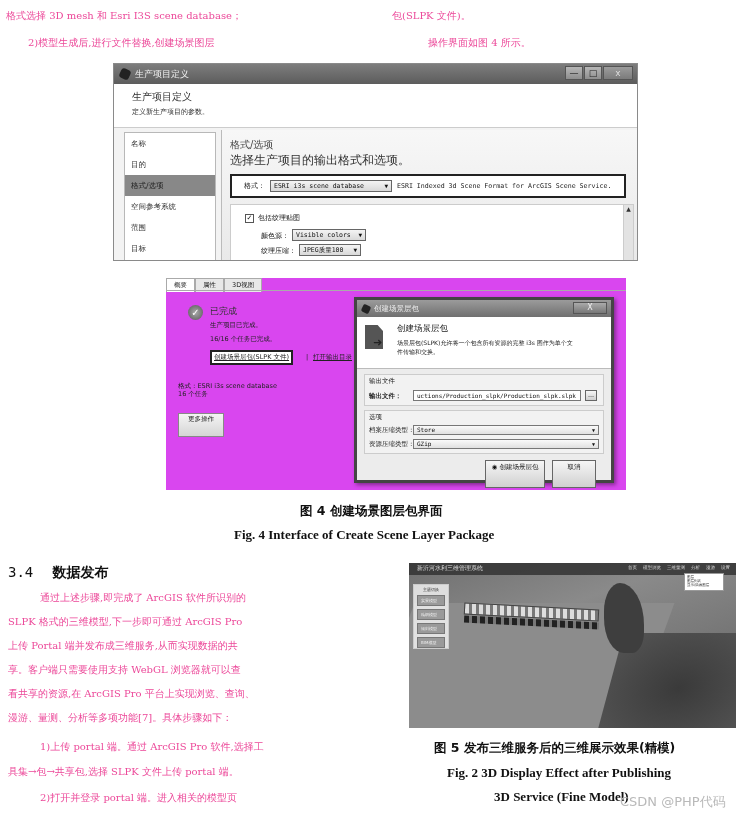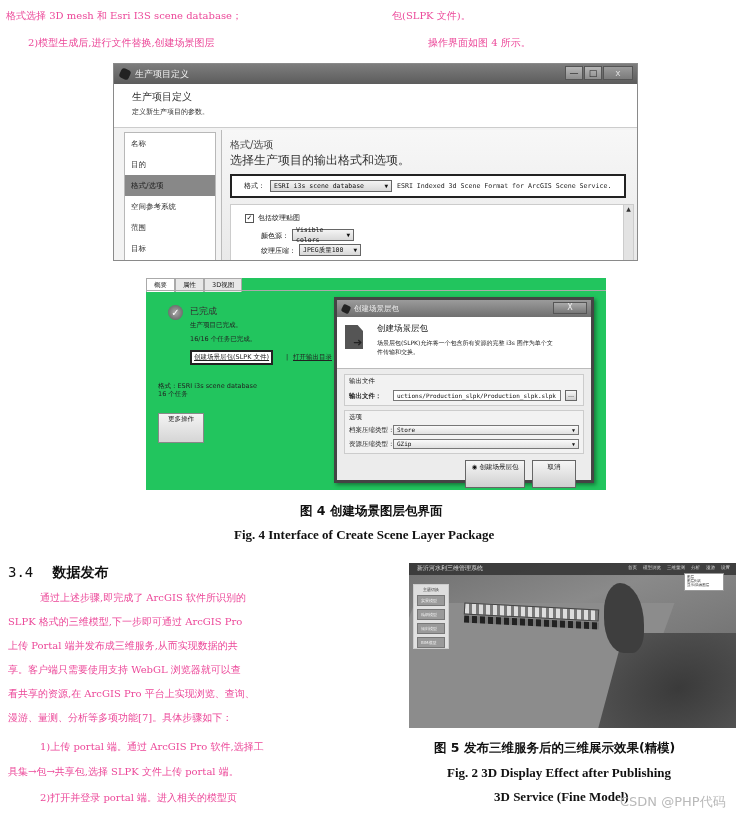--- a/index.html
+++ b/index.html
@@ -32,21 +32,21 @@
   .select .arrow { font-size: 6px; margin-left: 4px; }
   .fb-desc { font-family: "DejaVu Sans Mono", monospace; font-size: 6.6px; color: #222; }
   .options-area { position: absolute; left: 8px; top: 74px; width: 404px; height: 60px; background: #fff; border: 1px solid #ccc; }
   .scrollbar { position: absolute; right: 0; top: 0; width: 10px; height: 60px; background: #e3e3e3; border-left: 1px solid #ccc; }
   .scrollbar .up { font-size: 6px; text-align: center; color: #333; }
   .checkbox-row { position: absolute; left: 14px; top: 8px; display: flex; align-items: center; gap: 4px; font-family: "DejaVu Sans", sans-serif; font-size: 7px; }
   .cb { width: 9px; height: 9px; border: 1px solid #555; background: #fff; font-size: 7px; line-height: 7px; text-align: center; }
   .opt-row { position: absolute; display: flex; align-items: flex-end; gap: 3px; font-family: "DejaVu Sans", sans-serif; font-size: 7px; }
 
   
-  .win2 { left: 146px; top: 278px; width: 460px; height: 212px; background: #22c55e; }
+  .win2 { left: 166px; top: 278px; width: 460px; height: 212px; background: #d946ef; }
   .tabs { position: absolute; left: 0; top: 0; display: flex; }
   .tab { font-family: "DejaVu Sans", sans-serif; font-size: 6.5px; padding: 2px 7px; border: 1px solid #aaa; border-bottom: none; background: #e8e8e8; color: #222; }
   .tab.active { background: #fff; }
   .tabline { position: absolute; left: 0; top: 12px; width: 460px; border-top: 1px solid #aaa; }
   .done-icon { position: absolute; left: 22px; top: 27px; width: 15px; height: 15px; border-radius: 50%; background: radial-gradient(#aaa, #555); color: #fff; font-size: 10px; line-height: 15px; text-align: center; font-family: "DejaVu Sans", sans-serif; }
   .w2text { position: absolute; font-family: "DejaVu Sans", sans-serif; font-size: 6.5px; color: #222; white-space: nowrap; }
   .w2big { font-size: 9px; color: #333; }
   .link-box { position: absolute; left: 44px; top: 72px; border: 2px solid #222; padding: 1px 2px; font-family: "DejaVu Sans", sans-serif; font-size: 6.5px; text-decoration: underline; color: #222; background: #fff; }
   .btn-small { position: absolute; border: 1px solid #888; background: linear-gradient(#f4f4f4, #d5d5d5); font-family: "DejaVu Sans", sans-serif; font-size: 6.5px; text-align: center; color: #222; }
 
@@ -127,21 +127,21 @@
       </div>
       <span class="fb-desc">ESRI Indexed 3d Scene Format for ArcGIS Scene Service.</span>
     </div>
     <div class="options-area">
       <div class="checkbox-row">
         <span class="cb">✓</span>
         <span>包括纹理贴图</span>
       </div>
       <div class="opt-row" style="left:30px; top:24px;">
         <span>颜色源：</span>
-        <div class="select" style="width:62px;">
+        <div class="select" style="width:74px;">
           <span>Visible colors</span>
           <span class="arrow">▼</span>
         </div>
       </div>
       <div class="opt-row" style="left:30px; top:39px;">
         <span>纹理压缩：</span>
         <div class="select" style="width:62px;">
           <span>JPEG质量100</span>
           <span class="arrow">▼</span>
         </div>
@@ -163,21 +163,21 @@
 
   <div class="done-icon">✓</div>
   <div class="w2text w2big" style="left:44px; top:27px;">已完成</div>
   <div class="w2text" style="left:44px; top:43px;">生产项目已完成。</div>
   <div class="w2text" style="left:44px; top:57px;">16/16 个任务已完成。</div>
   <div class="link-box">创建场景层包(SLPK 文件)</div>
   <div class="w2text" style="left:140px; top:75px;">|</div>
   <div class="w2text" style="left:147px; top:75px; text-decoration: underline;">打开输出目录</div>
   <div class="w2text" style="left:12px; top:104px;">格式：ESRI i3s scene database</div>
   <div class="w2text" style="left:12px; top:112px;">16 个任务</div>
-  <div class="btn-small" style="left:12px; top:135px; width:46px; height:30px; line-height:10px;">更多操作</div>
+  <div class="btn-small" style="left:12px; top:135px; width:46px; height:24px; line-height:10px;">更多操作</div>
 
   <div class="dlg">
     <div class="titlebar">
       <span class="app-icon"></span>
       <span class="title">创建场景层包</span>
     </div>
     <div class="close">X</div>
     <div class="dhead">
       <div class="pkg-icon"></div>
       <div class="pkg-arrow">➜</div>

